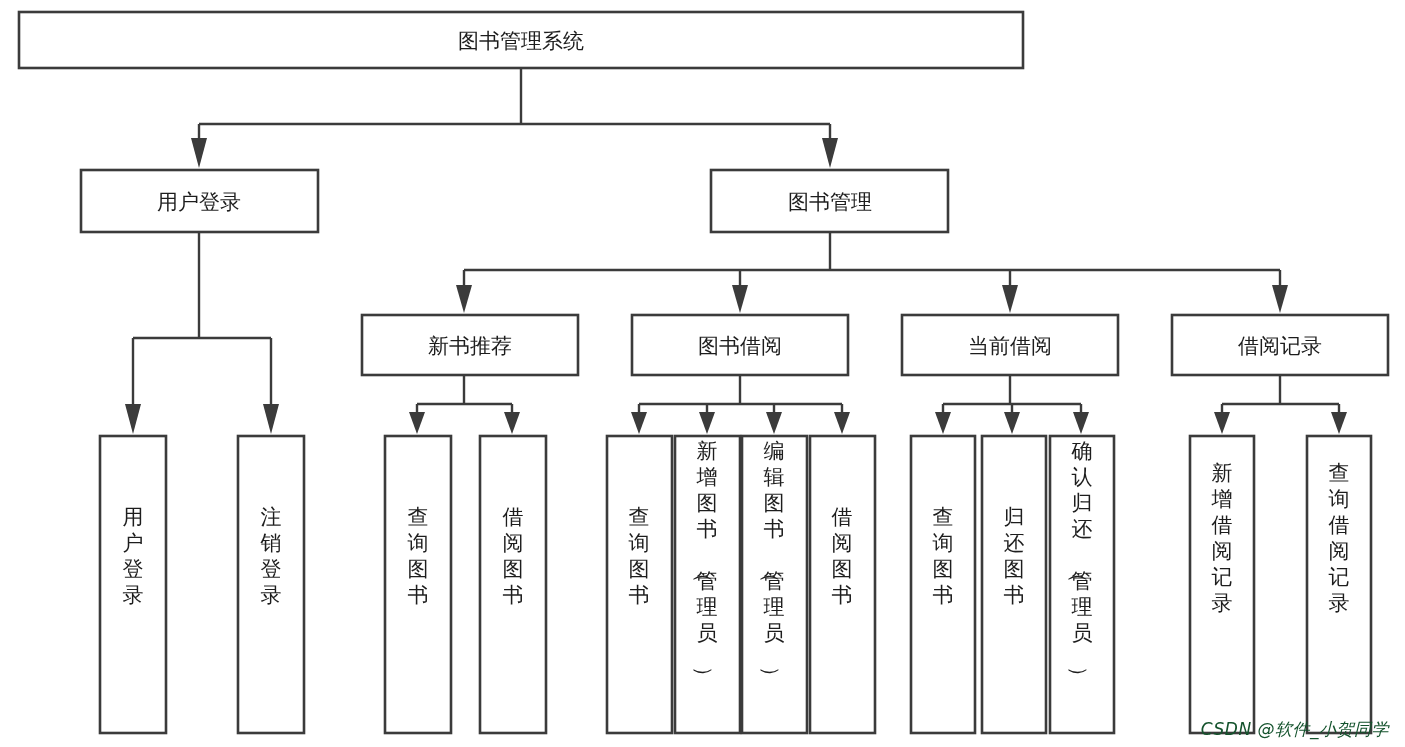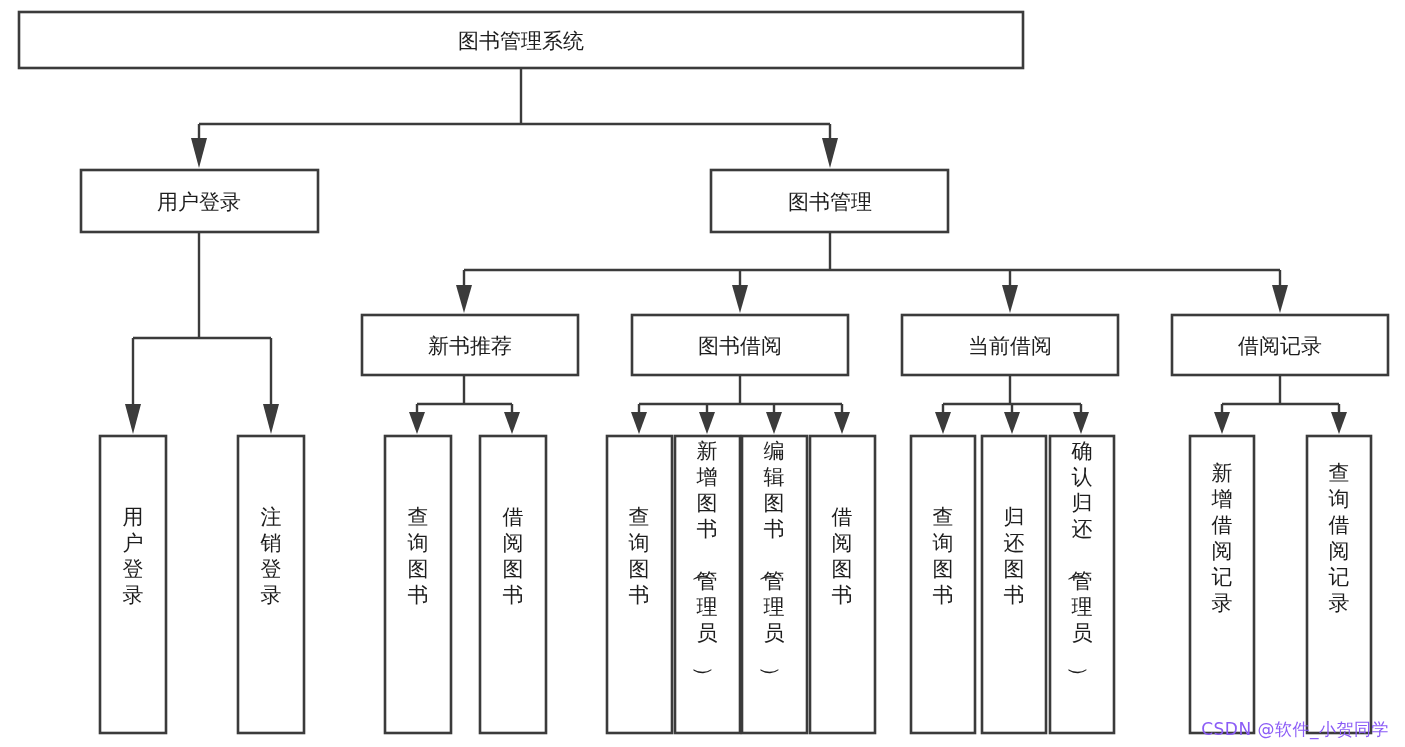--- a/index.html
+++ b/index.html
@@ -54,24 +54,25 @@
     font-size: 21px;
     fill: #1d1d1d;
     text-anchor: middle;
   }
   .watermark-text {
     position: absolute;
     right: 16px;
     bottom: 6px;
     font-family: "DejaVu Sans", "Liberation Sans", sans-serif;
     font-size: 17px;
-    color: #8b5cf6;
+    color: #14532d;
     letter-spacing: 0.5px;
     white-space: nowrap;
     user-select: none;
+    font-style: italic;
   }
 </style>
 </head>
 <body>
 
 <div id="diagram-root">
 
   <svg class="diagram-canvas" viewBox="0 0 1405 747" xmlns="http://www.w3.org/2000/svg">
 
     <g>

